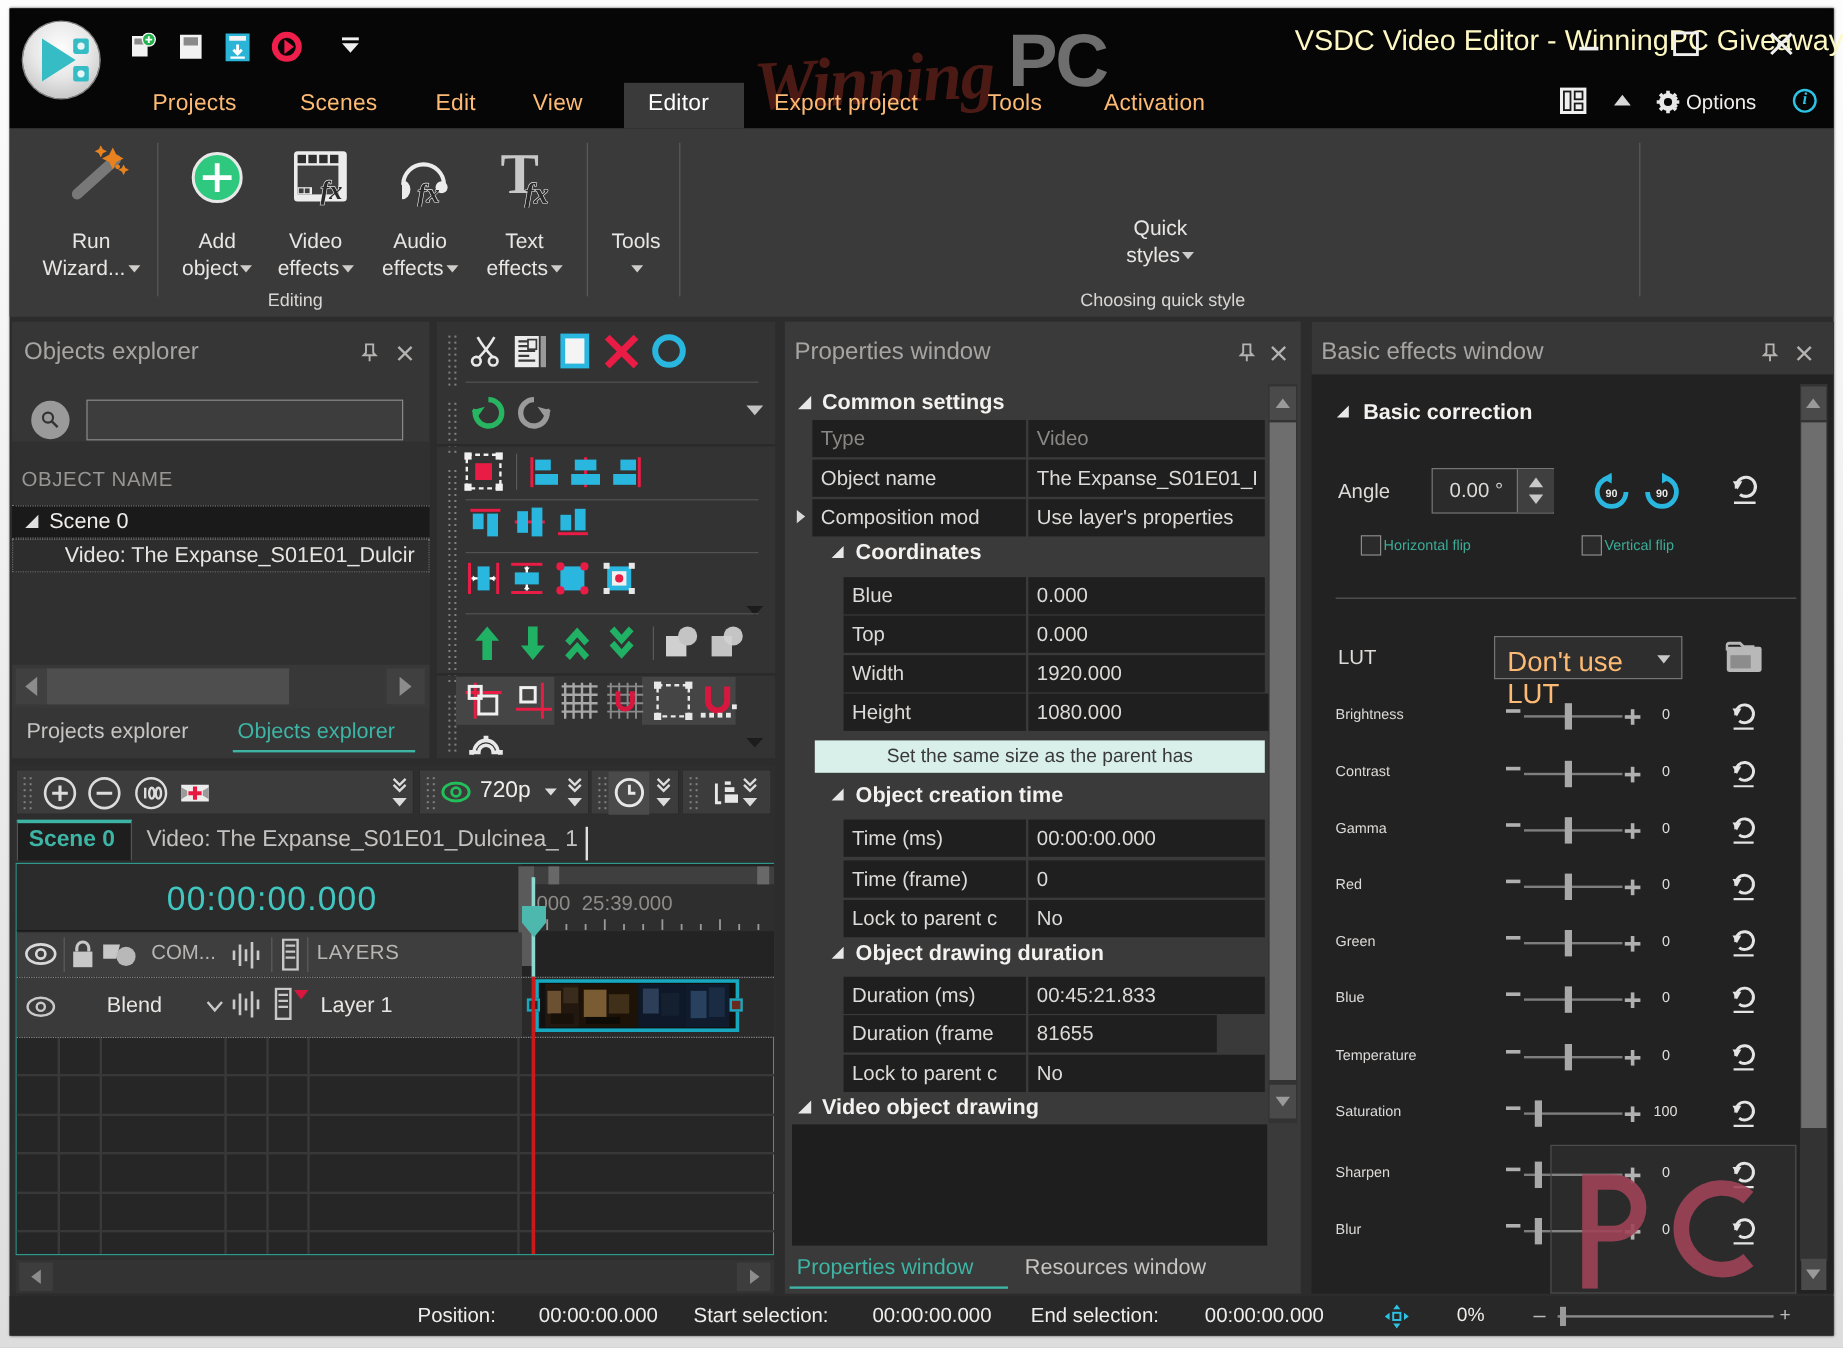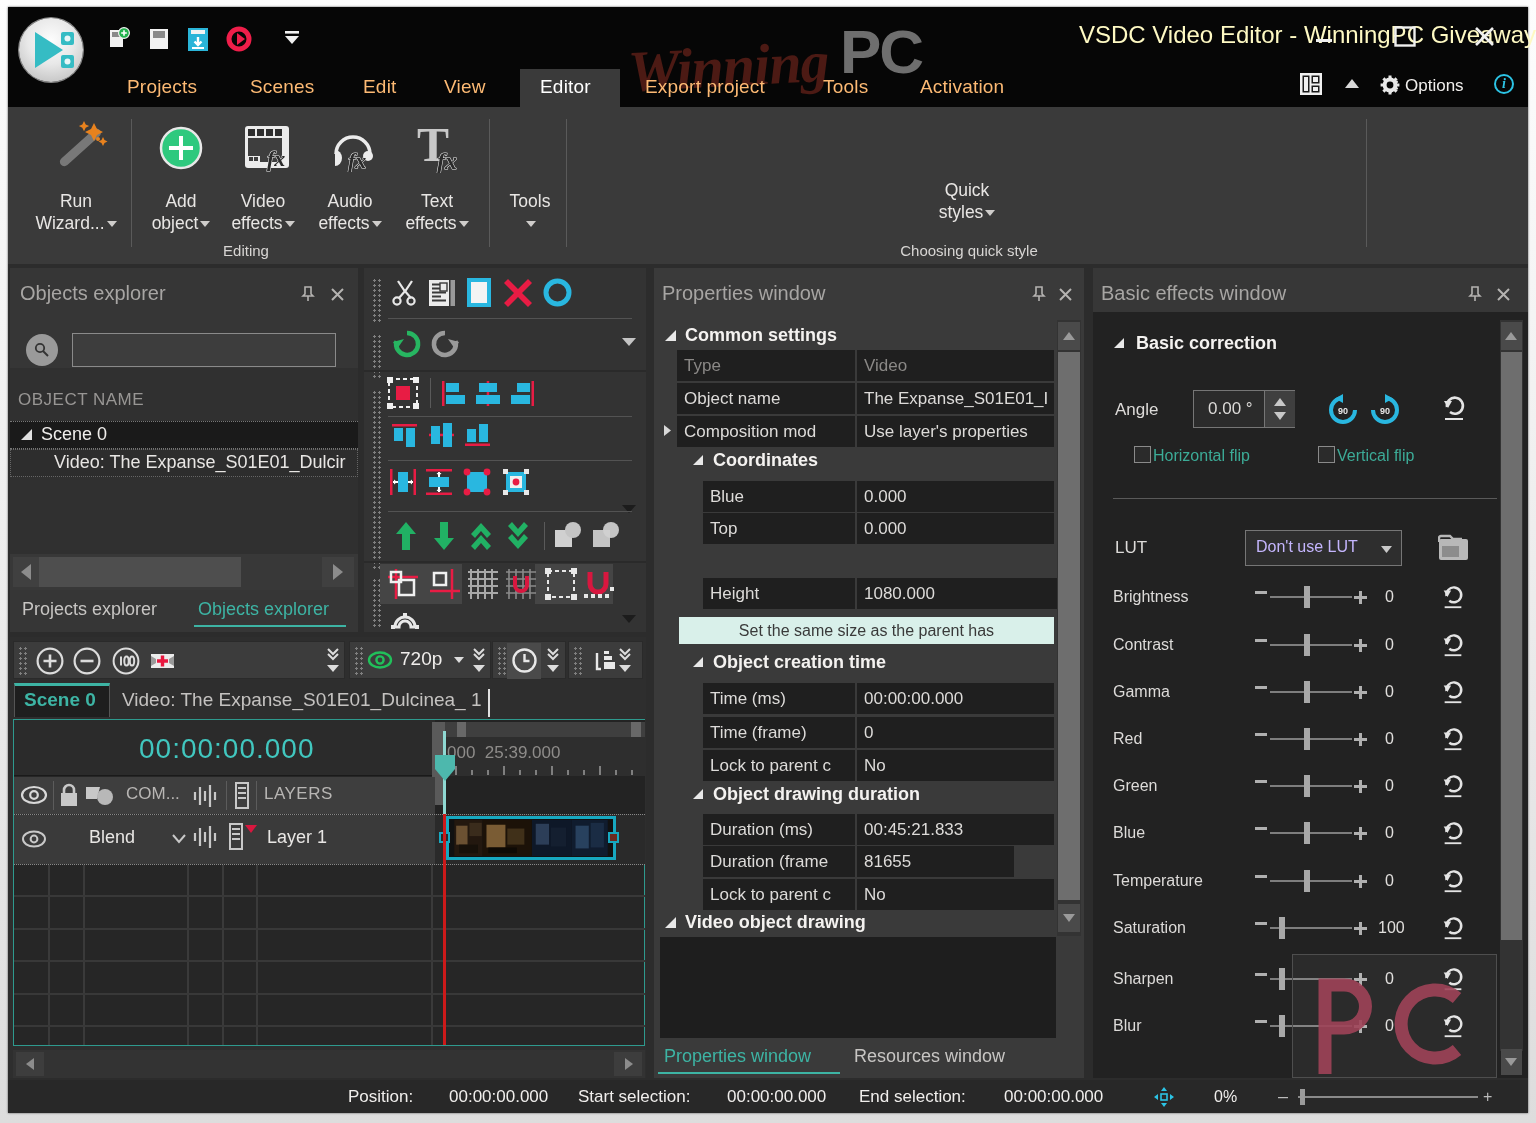--- a/index.html
+++ b/index.html
@@ -37,21 +37,21 @@
 .chev2{position:absolute}
 
 #props{position:absolute;left:646px;top:261px;width:430px;height:810px;background:#3a3a3a}
 .prow{position:absolute;left:23px;width:377px;height:31px}
 .pcl{position:absolute;left:0;top:0;height:31px;background:#1f1f1f;color:#dddbd9;font-size:17px;line-height:31px;padding-left:7px;overflow:hidden;white-space:nowrap}
 .pcv{position:absolute;top:0;height:31px;background:#1f1f1f;color:#dddbd9;font-size:17px;line-height:31px;padding-left:7px;overflow:hidden;white-space:nowrap}
 .phead{position:absolute;font-size:18px;font-weight:bold;color:#f4f2f0}
 .ptab{position:absolute;font-size:18px;color:#c7c5c3}
 
 #basic{position:absolute;left:1085px;top:261px;width:435px;height:810px;background:#222222}
-.slab{position:absolute;font-size:16px;color:#dddbd9}
+.slab{position:absolute;font-size:12px;color:#dddbd9}
 .reset{position:absolute}
 
 .sbv{position:absolute;width:23px;background:#383838}
 .sbt{position:absolute;background:#6e6e6e}
 
 #status{position:absolute;left:0;top:1073px;width:1520px;height:33px;background:#282828;color:#f0eeec;font-size:16px}
 </style></head><body>
 <div id="win">
  <div id="titlebar">
   <div id="logo">
@@ -661,20 +661,24 @@
       </svg>
   <div class="phead" style="left:59px;top:182px">Coordinates</div>
   <div class="prow" style="top:213px">
         <div class="pcl" style="left:26px;width:152px">Blue</div>
         <div class="pcv" style="left:180px;width:197px">0.000</div>
       </div>
   <div class="prow" style="top:245px">
         <div class="pcl" style="left:26px;width:152px">Top</div>
         <div class="pcv" style="left:180px;width:197px">0.000</div>
       </div>
+  <div class="prow" style="top:278px">
+        <div class="pcl" style="left:26px;width:152px">Width</div>
+        <div class="pcv" style="left:180px;width:197px">1920.000</div>
+      </div>
   <div class="prow" style="top:310px">
         <div class="pcl" style="left:26px;width:152px">Height</div>
         <div class="pcv" style="left:180px;width:208px">1080.000</div>
       </div>
   <div class="abs" style="left:25px;top:349px;width:375px;height:27px;background:#d9f0ea;color:#3a3a3a;font-size:16px;text-align:center;line-height:27px">Set the same size as the parent has</div>
   <svg class="abs" style="left:38px;top:388px" width="12" height="12" viewBox="0 0 12 12">
         <polygon points="1,11 11,11 11,1" fill="#e8e8e8"></polygon>
       </svg>
   <div class="phead" style="left:59px;top:384px">Object creation time</div>
   <div class="prow" style="top:415px">
@@ -771,21 +775,21 @@
       </svg>
 
   <div class="abs" style="left:41px;top:178px;width:17px;height:17px;background:#2b2b2b;border:1px solid #8a8a8a"></div>
   <div class="slab" style="left:60px;top:179px;color:#3cab97">Horizontal flip</div>
   <div class="abs" style="left:225px;top:178px;width:17px;height:17px;background:#2b2b2b;border:1px solid #8a8a8a"></div>
   <div class="slab" style="left:244px;top:179px;color:#3cab97">Vertical flip</div>
   <div class="abs" style="left:20px;top:230px;width:384px;height:1px;background:#5a5a5a"></div>
 
   <div class="slab" style="left:22px;top:270px;font-size:17px">LUT</div>
   <div class="abs" style="left:152px;top:262px;width:157px;height:36px;background:#2e2e2e;border:1px solid #767676">
-   <div class="abs" style="left:10px;top:7px;font-size:16px;color:#c4b5fd">Don't use LUT</div>
+   <div class="abs" style="left:10px;top:7px;font-size:23px;color:#fdba74">Don't use LUT</div>
    <svg class="abs" style="left:133px;top:13px" width="15" height="11" viewBox="0 0 15 11">
           <polygon points="2,2 13,2 7.5,9" fill="#c8c8c8"></polygon>
         </svg>
   </div>
   <svg class="abs" style="left:345px;top:266px" width="31" height="28" viewBox="0 0 31 28">
         <rect x="1" y="5" width="29" height="21" rx="2" fill="#b8b8b8"></rect>
         <path d="M1 8V4a2 2 0 0 1 2-2h9l3 3h9" fill="none" stroke="#b8b8b8" stroke-width="2.4"></path>
         <rect x="4" y="12" width="17" height="11" fill="#8c8c8c"></rect>
       </svg>
   <div class="slab" style="left:20px;top:320px">Brightness</div>

